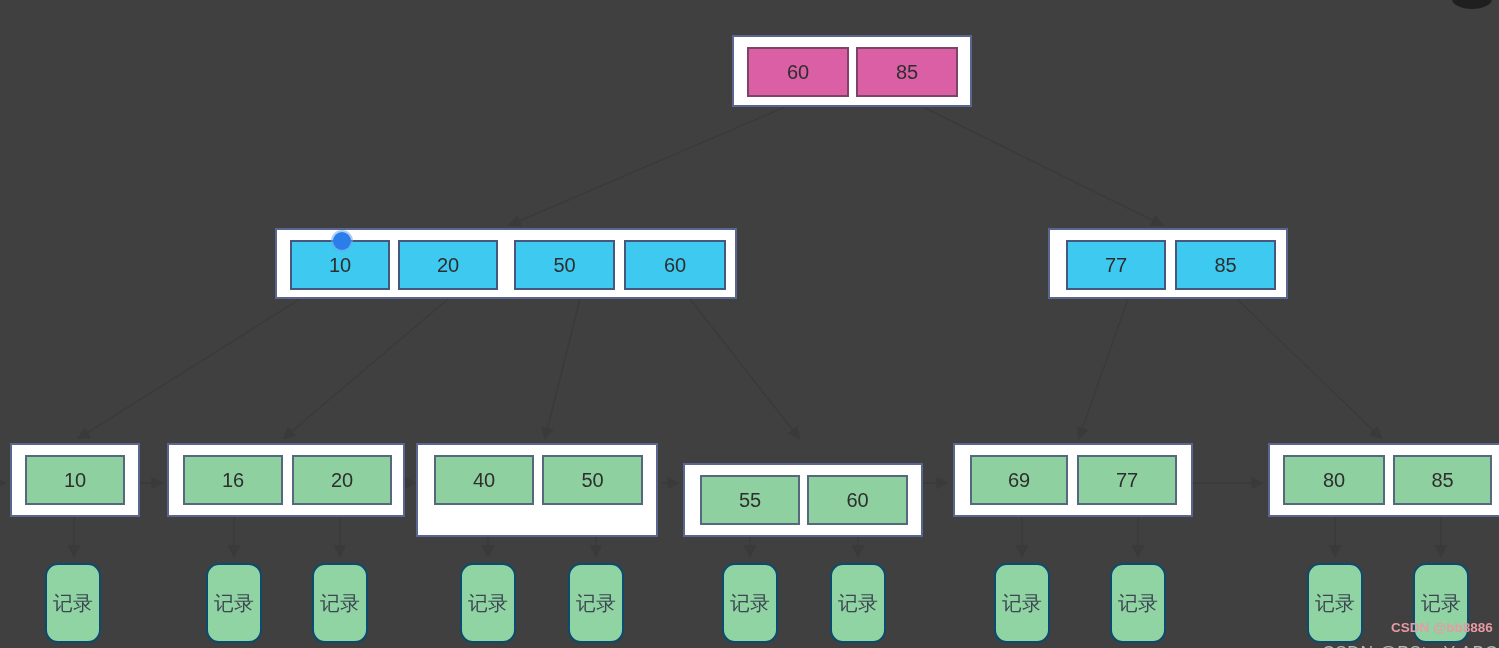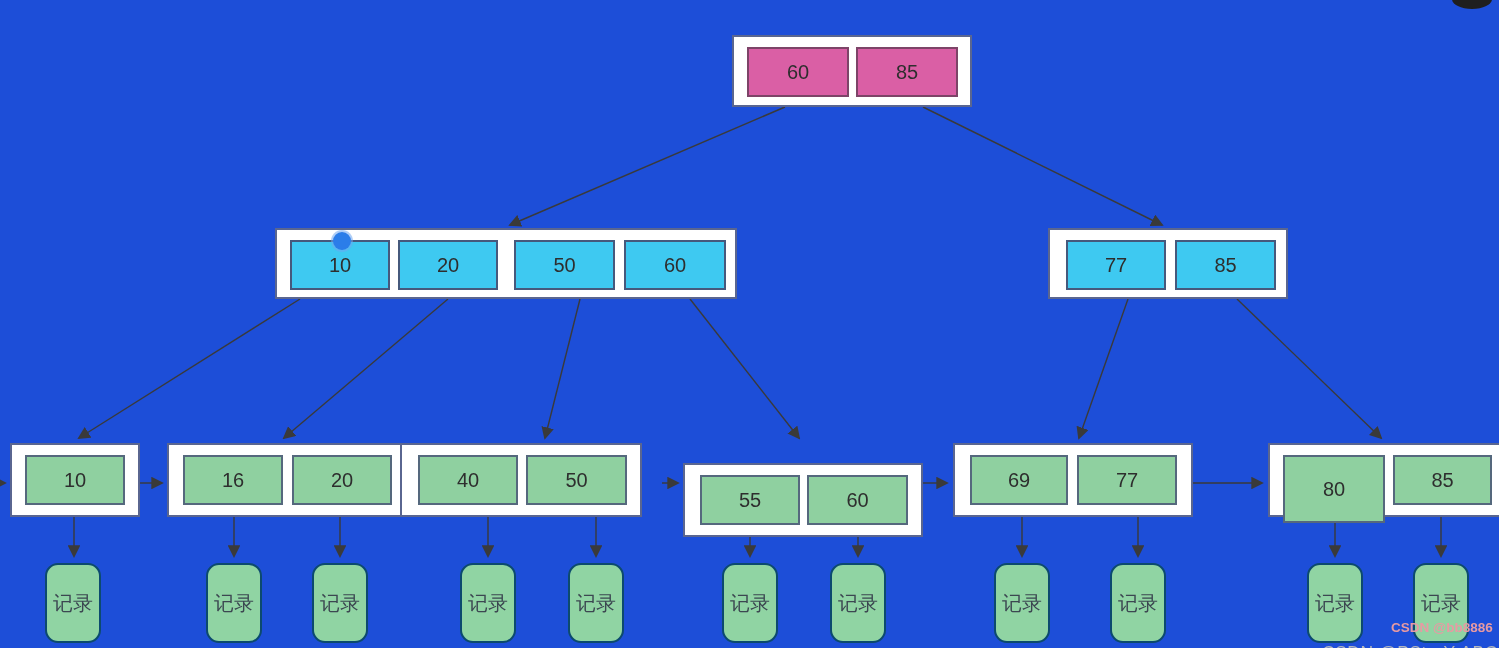--- a/index.html
+++ b/index.html
@@ -1,17 +1,17 @@
 <!DOCTYPE html>
 <html style="--root-cell: #da5fa5; --internal-cell: #3ec9f1; --leaf-cell: #8fd0a0; --record-fill: #90d4a3; --container-border: #5a6690; --arrow: #3a3a3a; --highlight-dot: #2b7de9;"><head>
 <meta charset="utf-8">
 <style>
   html,body{margin:0;padding:0;background:#ffffff;}
   #canvas{
-    position:relative;width:1499px;height:648px;overflow:hidden;background:#1d4ed8;
+    position:relative;width:1499px;height:648px;overflow:hidden;background:#404040;
     font-family:"Liberation Sans", sans-serif;
   }
   svg.wires{position:absolute;left:0;top:0;width:1499px;height:648px;pointer-events:none;overflow:visible;}
   svg.wires line{stroke:var(--arrow,#3a3a3a);stroke-width:1.4;}
   svg.wires .arrowhead{fill:var(--arrow,#3a3a3a);}
 
   .container{
     position:absolute;background:#ffffff;
     border:2px solid var(--container-border,#5a6690);
     box-sizing:border-box;
@@ -109,34 +109,34 @@
     <div class="cell cyan" style="left:125px;top:10px;width:101px;height:50px">85</div>
   </div>
 
   <div class="container" style="left:10px;top:443px;width:130px;height:74px">
     <div class="cell green" style="left:13px;top:10px;width:100px;height:50px">10</div>
   </div>
   <div class="container" style="left:167px;top:443px;width:238px;height:74px">
     <div class="cell green" style="left:14px;top:10px;width:100px;height:50px">16</div>
     <div class="cell green" style="left:123px;top:10px;width:100px;height:50px">20</div>
   </div>
-  <div class="container" style="left:400px;top:443px;width:242px;height:74px">
+  <div class="container" style="left:416px;top:443px;width:242px;height:94px">
     <div class="cell green" style="left:16px;top:10px;width:100px;height:50px">40</div>
     <div class="cell green" style="left:124px;top:10px;width:101px;height:50px">50</div>
   </div>
   <div class="container" style="left:683px;top:463px;width:240px;height:74px">
     <div class="cell green" style="left:15px;top:10px;width:100px;height:50px">55</div>
     <div class="cell green" style="left:122px;top:10px;width:101px;height:50px">60</div>
   </div>
   <div class="container" style="left:953px;top:443px;width:240px;height:74px">
     <div class="cell green" style="left:15px;top:10px;width:98px;height:50px">69</div>
     <div class="cell green" style="left:122px;top:10px;width:100px;height:50px">77</div>
   </div>
   <div class="container" style="left:1268px;top:443px;width:245px;height:74px">
-    <div class="cell green" style="left:13px;top:10px;width:102px;height:68px">80</div>
+    <div class="cell green" style="left:13px;top:10px;width:102px;height:50px">80</div>
     <div class="cell green" style="left:123px;top:10px;width:99px;height:50px">85</div>
   </div>
 
   <div class="record" style="left:45px;top:563px">记录</div>
   <div class="record" style="left:206px;top:563px">记录</div>
   <div class="record" style="left:312px;top:563px">记录</div>
   <div class="record" style="left:460px;top:563px">记录</div>
   <div class="record" style="left:568px;top:563px">记录</div>
   <div class="record" style="left:722px;top:563px">记录</div>
   <div class="record" style="left:830px;top:563px">记录</div>

